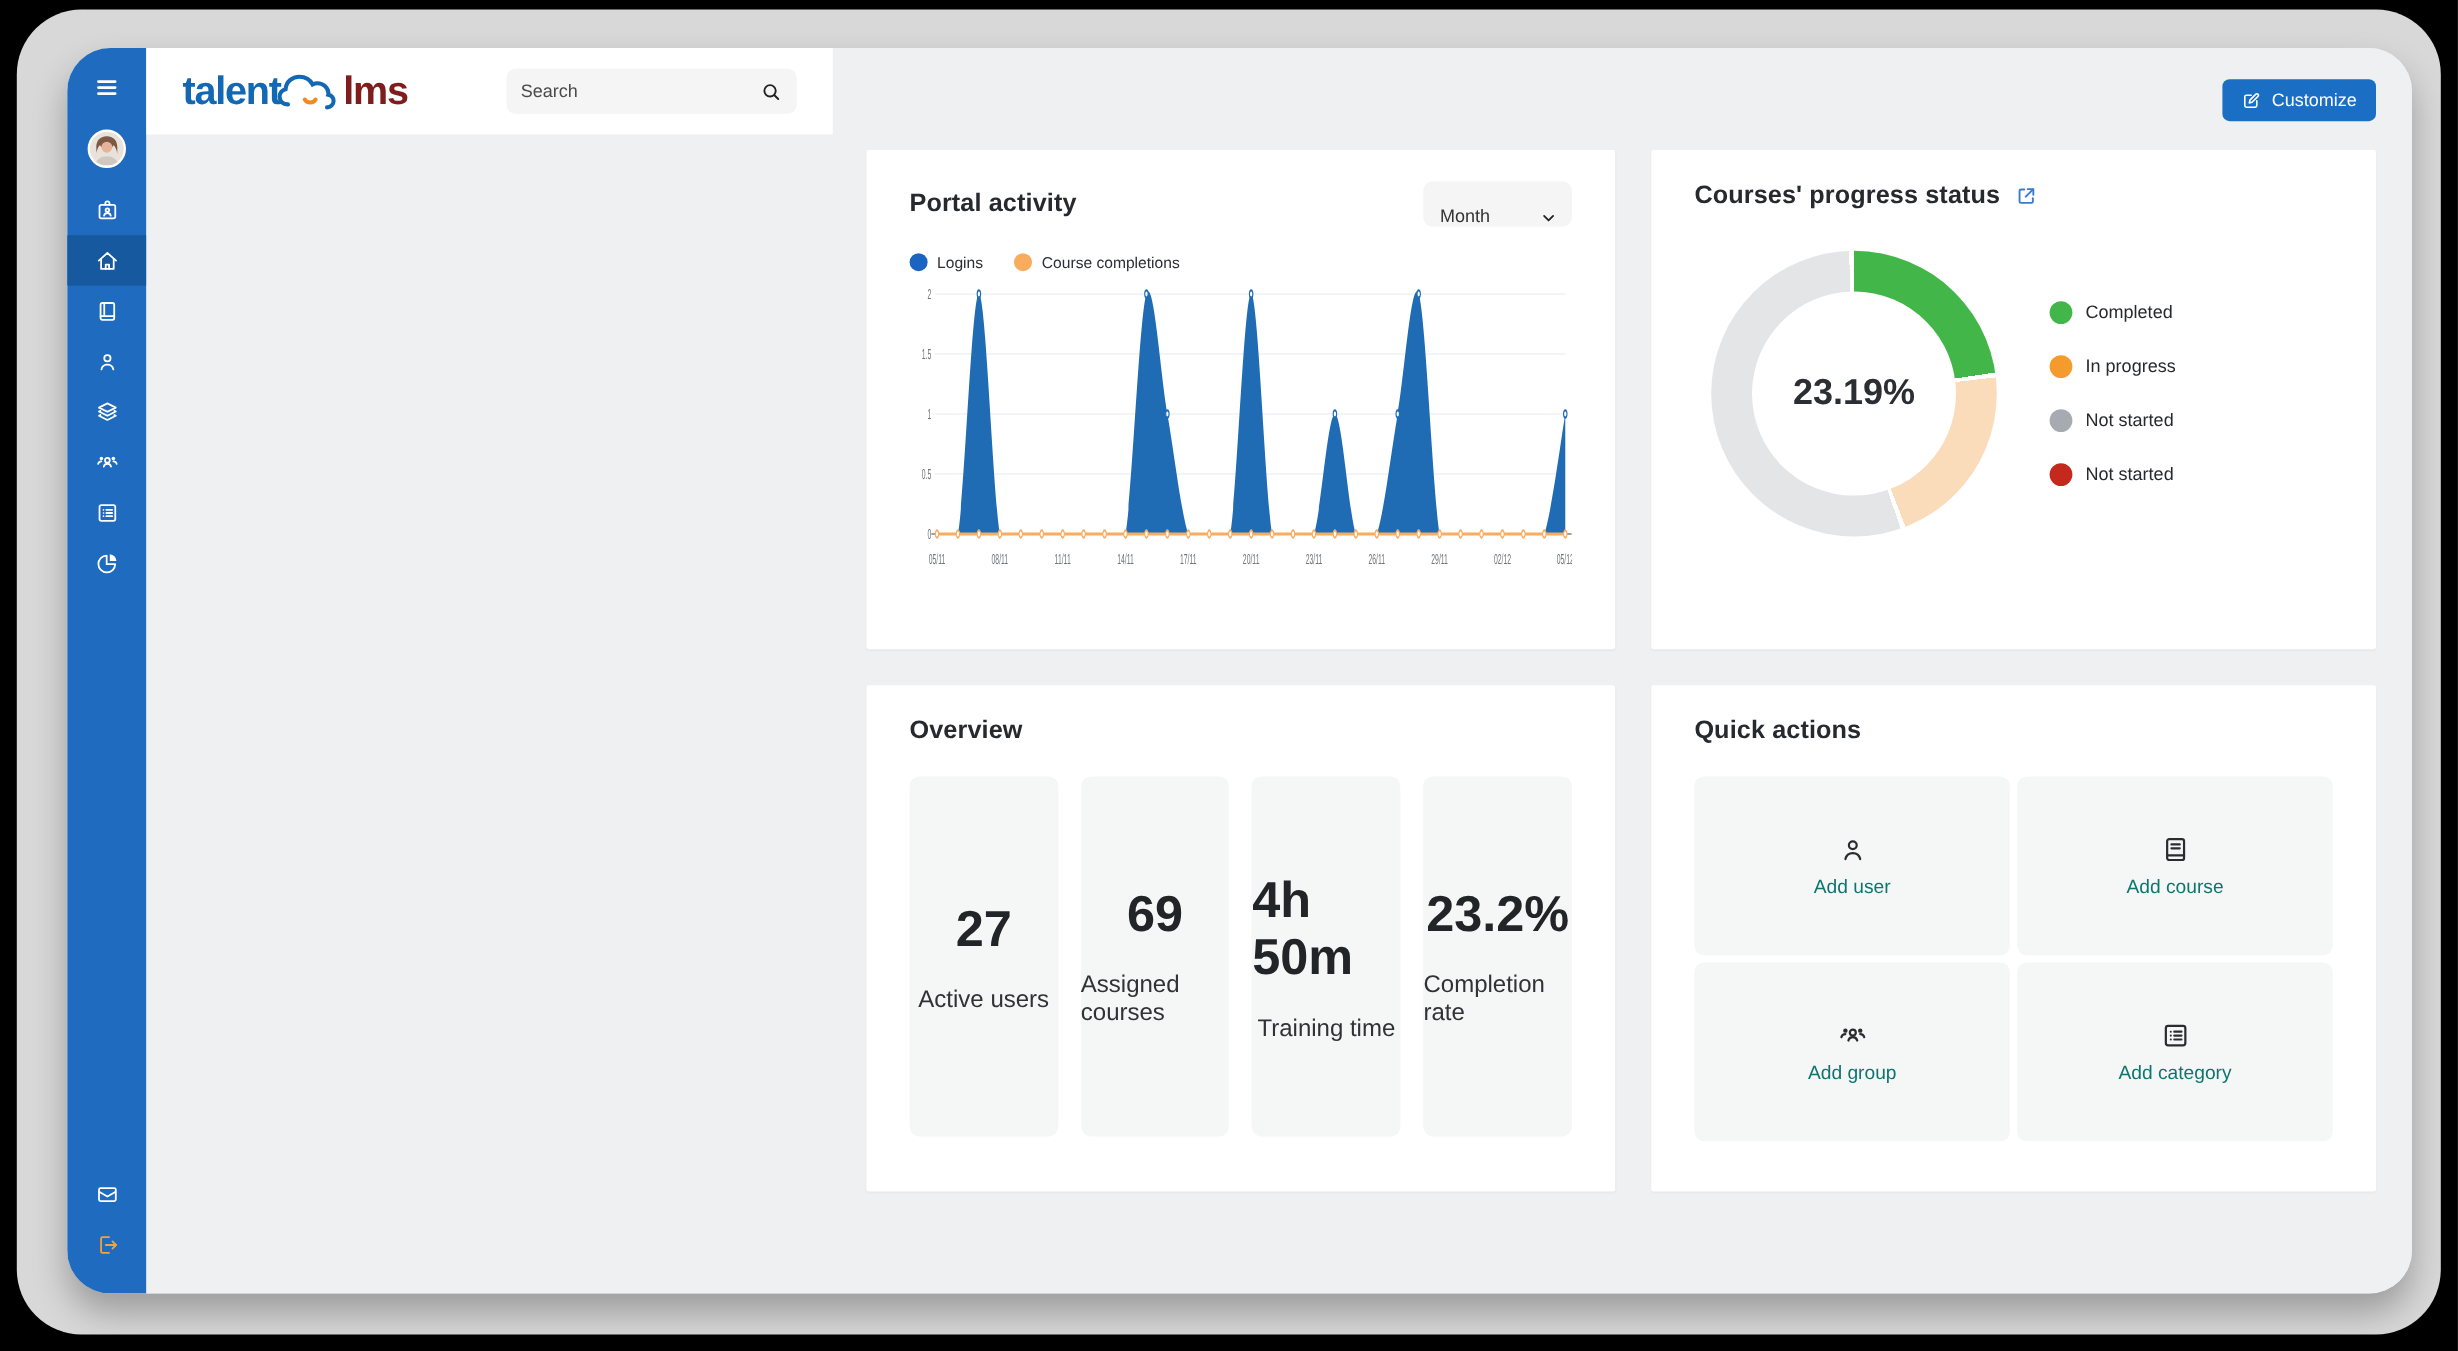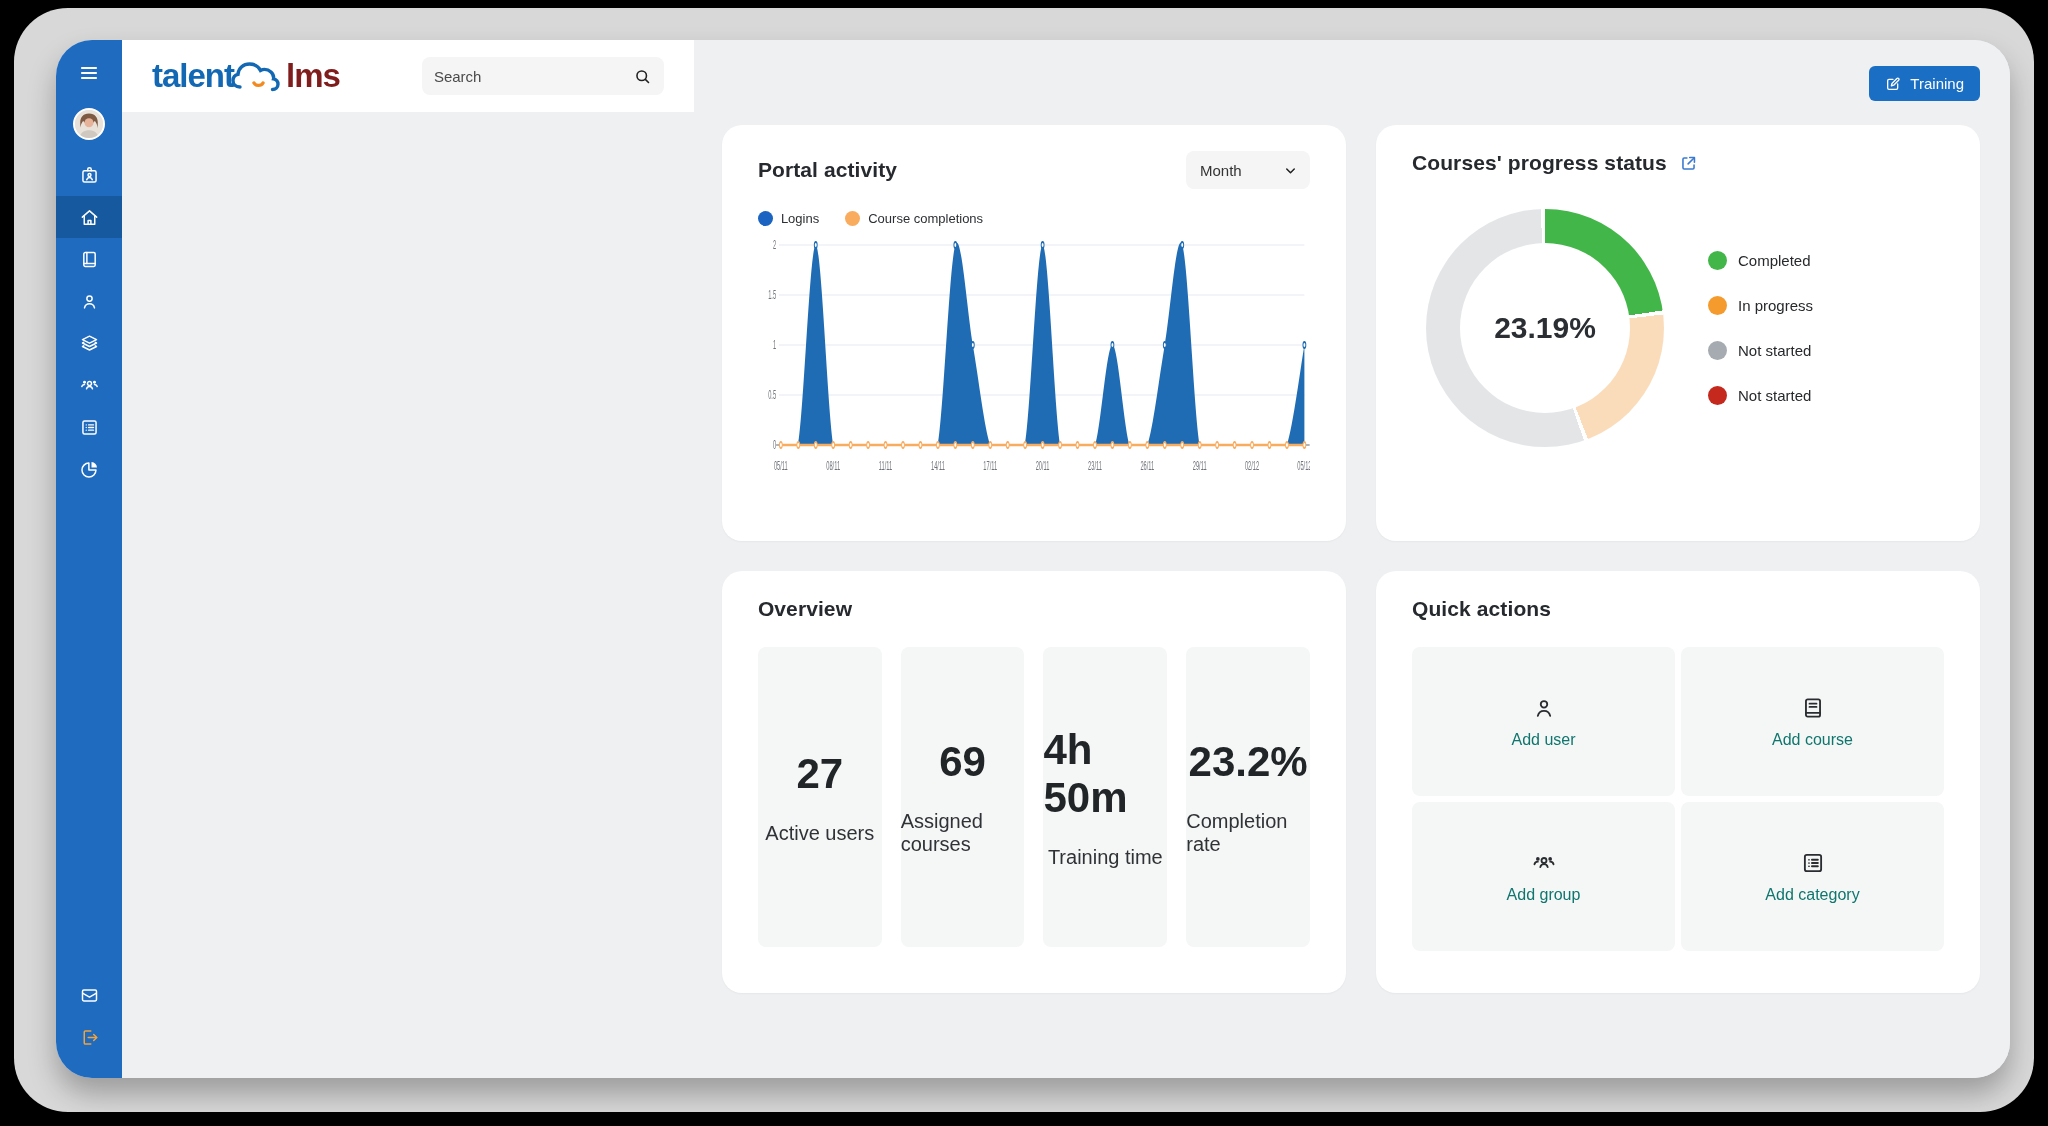--- a/index.html
+++ b/index.html
@@ -32,26 +32,26 @@
   .searchbox input { flex:1; border:none; background:transparent; outline:none; font-size:15px; color:#333; font-family:"Liberation Sans",sans-serif; }
   .searchbox input::placeholder { color:#4a4a4a; opacity:1; }
   .searchbox .sicon { width:19px; height:19px; color:#222; cursor:pointer; }
 
   .content { flex:1; padding:22px 30px 0 28px; display:flex; flex-direction:column; }
   .customize-row { display:flex; justify-content:flex-end; margin:4px 0 24px; }
   .btn-customize { display:flex; align-items:center; gap:9px; background:#1a6fc4; color:#fff; border:none; border-radius:6px; height:35px; padding:0 16px; font-size:15px; cursor:pointer; font-family:"Liberation Sans",sans-serif; }
   .btn-customize svg { width:16px; height:16px; }
 
   .grid { display:grid; grid-template-columns:1fr 604px; grid-template-rows:416px 422px; gap:30px 30px; }
-  .card { background:#fff; border-radius:20px; padding:26px 36px; box-shadow:0 1px 2px rgba(0,0,0,.04); }
+  .card { background:#fff; border-radius:2px; padding:26px 36px; box-shadow:0 1px 2px rgba(0,0,0,.04); }
   .card h2 { font-size:21px; color:#26292d; letter-spacing:.1px; }
 
   
   .card-head { display:flex; align-items:center; justify-content:space-between; }
-  .select { display:flex; align-items:center; justify-content:space-between; width:124px; height:38px; background:#f5f5f5; border-radius:8px; padding:0 12px 0 14px; cursor:pointer; }
+  .select { display:flex; align-items:flex-end; justify-content:space-between; width:124px; height:38px; background:#f5f5f5; border-radius:8px; padding:0 12px 0 14px; cursor:pointer; }
   .select .sel-label { font-size:15px; color:#333; }
   .select svg { width:15px; height:15px; color:#222; }
   .legend { display:flex; gap:26px; margin:22px 0 4px; }
   .legend-item { display:flex; align-items:center; gap:8px; cursor:pointer; }
   .legend-dot { width:15px; height:15px; border-radius:50%; }
   .legend-label { font-size:13px; color:#2c2f33; }
   .chart-wrap { margin-top:2px; }
   .chart-wrap svg { display:block; width:100%; height:252px; }
 
   
@@ -223,21 +223,21 @@
         </div>
       </header>
 
       <div class="content">
         <div class="customize-row">
           <button class="btn-customize">
             <svg viewBox="0 0 24 24" fill="none" stroke="currentColor" stroke-width="2" stroke-linecap="round" stroke-linejoin="round">
                 <path d="M12 5H6a2 2 0 0 0-2 2v11a2 2 0 0 0 2 2h11a2 2 0 0 0 2-2v-6"></path>
                 <path d="M17.8 3.7a1.9 1.9 0 0 1 2.7 2.7L13 13.8l-3.4.8.8-3.4z"></path>
               </svg>
-            <span>Training</span>
+            <span>Customize</span>
           </button>
         </div>
 
         <div class="grid">
 
           <section class="card">
             <div class="card-head">
               <h2>Portal activity</h2>
               <div class="select">
                 <span class="sel-label">Month</span>

